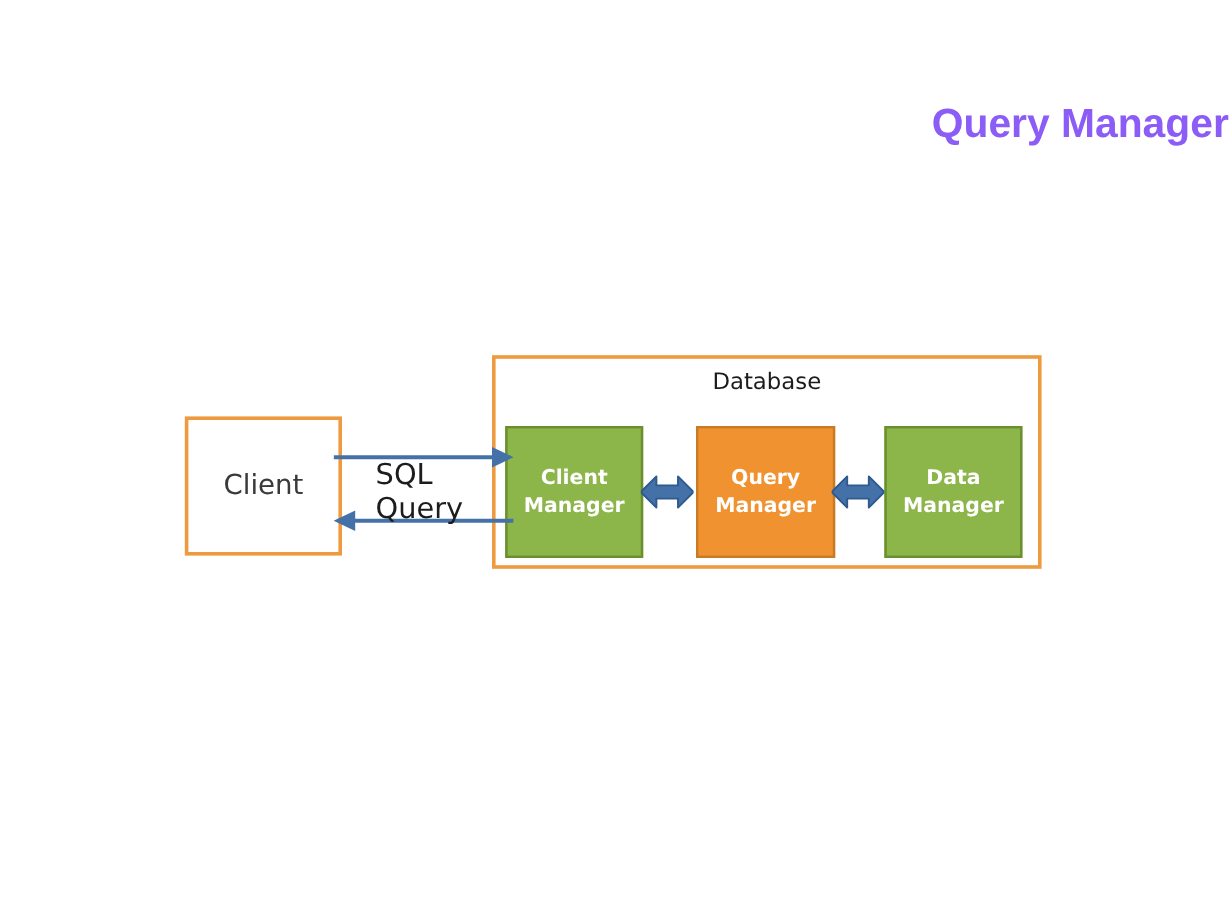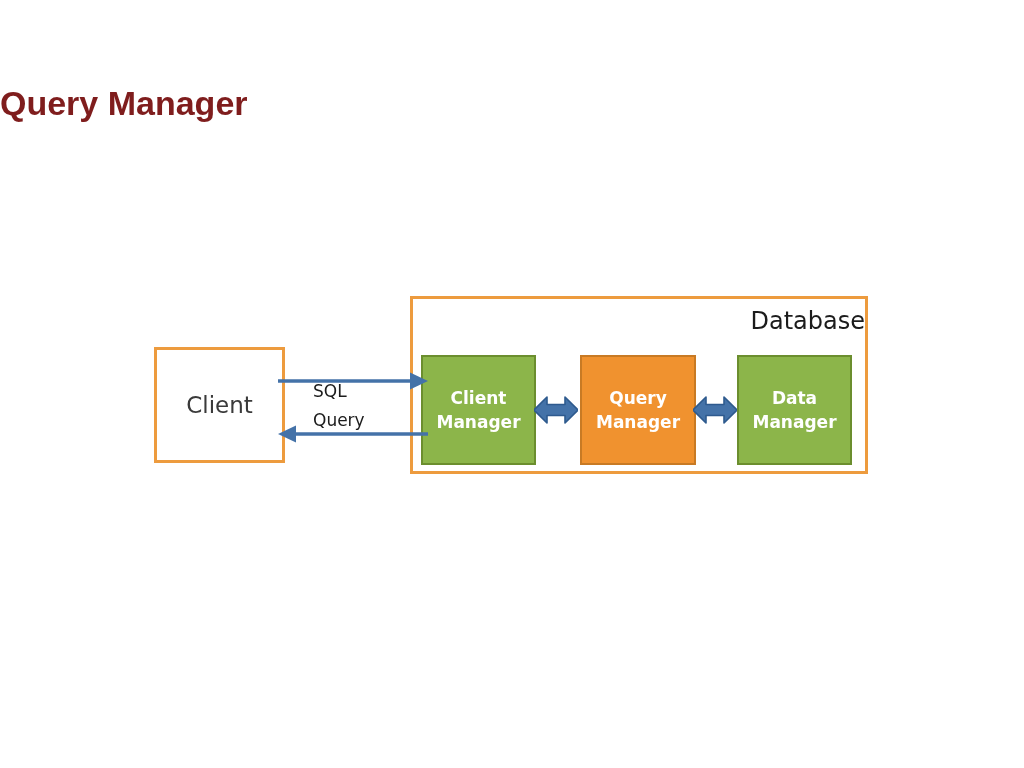--- a/index.html
+++ b/index.html
@@ -22,25 +22,25 @@
     height: 768px;
     background: #ffffff;
   }
 
   
   #slide-title {
     position: absolute;
     left: 0;
     top: 84px;
     width: 1024px;
-    text-align: left;
+    text-align: right;
     font-family: "Liberation Sans", sans-serif;
     font-size: 34px;
     font-weight: bold;
-    color: #7f1d1d;
+    color: #8b5cf6;
     letter-spacing: 0px;
     white-space: nowrap;
   }
 
   
   #client-box {
     position: absolute;
     left: 154px;
     top: 347px;
     width: 131px;
@@ -70,23 +70,23 @@
     width: 458px;
     height: 178px;
     background: #ffffff;
     border: 3px solid #ED9B3E;
     box-sizing: border-box;
   }
   #database-label {
     position: absolute;
     left: 0; right: 0;
     top: 8px;
-    text-align: right;
-    font-family: "DejaVu Sans", sans-serif;
-    font-size: 24px;
+    text-align: center;
+    font-family: "DejaVu Sans", sans-serif;
+    font-size: 19px;
     font-weight: normal;
     color: #1c1c1c;
     white-space: nowrap;
   }
 
   
   .component-box {
     position: absolute;
     top: 355px;
     width: 115px;
@@ -135,21 +135,21 @@
     width: 150px;
     height: 20px;
   }
   #arrow-sql-out  { top: 371px; }
   #arrow-query-in { top: 424px; }
 
   
   .edge-label {
     position: absolute;
     font-family: "DejaVu Sans", sans-serif;
-    font-size: 17px;
+    font-size: 24px;
     font-weight: normal;
     color: #1c1c1c;
     white-space: nowrap;
   }
   #label-sql   { left: 313px; top: 381px; }
   #label-query { left: 313px; top: 410px; }
 </style>
 </head>
 <body>
 

